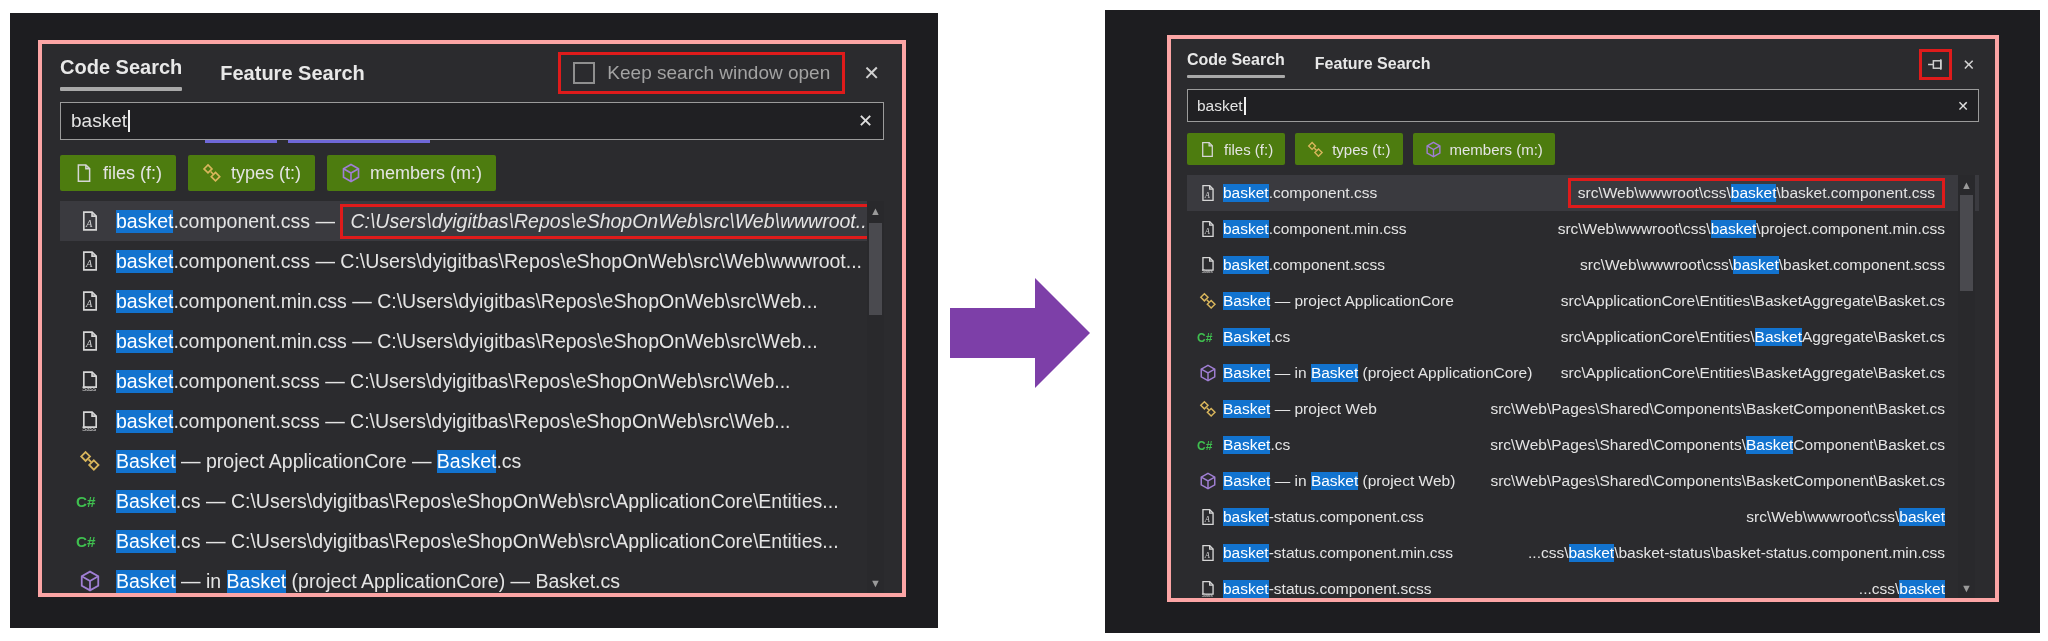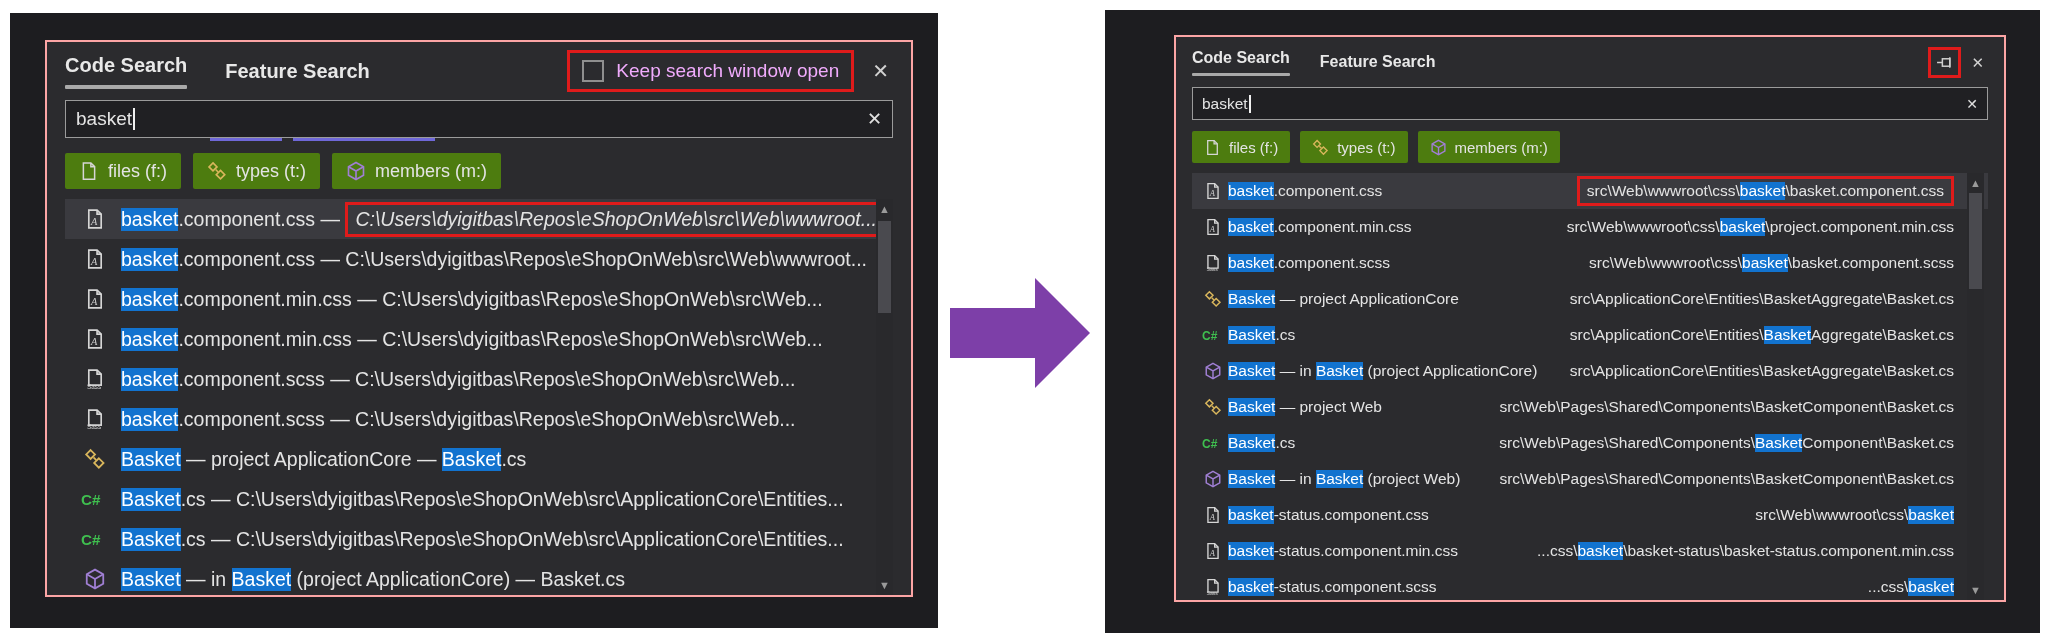--- a/index.html
+++ b/index.html
@@ -1,38 +1,38 @@
 <!DOCTYPE html>
 <html style="--hl: #1273cf; --red: #df1b1b; --progress: #6f68d8;"><head>
 <meta charset="utf-8">
 <style>
   html,body{margin:0;padding:0;background:#ffffff;}
   #stage{position:relative;width:2048px;height:641px;background:#ffffff;overflow:hidden;
          font-family:"Liberation Sans", sans-serif;color:#e4e4e4;}
   .outer{position:absolute;background:#1d1d20;}
   #left-outer{left:10px;top:13px;width:928px;height:615px;}
   #right-outer{left:1105px;top:10px;width:935px;height:623px;}
-  .window{position:absolute;background:#2b2b2e;border:2px solid #fca5a5;box-sizing:border-box;
-          display:flex;flex-direction:column;margin-left:7px;}
+  .window{position:absolute;background:#2b2b2e;border:4px solid #fca5a5;box-sizing:border-box;
+          display:flex;flex-direction:column;}
   #left-window{left:28px;top:27px;width:868px;height:557px;padding:0 18px;}
   #right-window{left:62px;top:25px;width:832px;height:567px;padding:0 16px;}
 
   
   .tabsrow{display:flex;align-items:center;flex:0 0 auto;}
   #left-window .tabsrow{height:58px;}
   #right-window .tabsrow{height:50px;}
   .tab{margin-right:38px;font-weight:bold;color:#e8e8e8;}
   #left-window .tab{font-size:20px;}
   #right-window .tab{font-size:16px;margin-right:30px;}
   .tab .ul{height:4px;background:#a9a9a9;margin-top:8px;border-radius:1px;}
   #right-window .tab .ul{height:3px;margin-top:6px;}
   .tabspacer{flex:1;}
   .keepwrap{border:3px solid var(--red);padding:7px 12px;display:flex;align-items:center;margin-right:14px;}
   .chk{width:22px;height:22px;border:2px solid #8f8f8f;box-sizing:border-box;margin-right:12px;background:transparent;}
-  .keeplabel{font-size:19px;color:#f0abfc;white-space:nowrap;}
+  .keeplabel{font-size:19px;color:#a3a3a3;white-space:nowrap;}
   .xbtn{color:#d2d2d2;font-size:20px;line-height:1;padding:2px 4px;}
   #right-window .xbtn{font-size:15px;}
   .pinwrap{border:3px solid var(--red);padding:4px 5px;display:flex;align-items:center;margin-right:6px;}
 
   
   .searchbox{flex:0 0 auto;border:1px solid #9b9b9b;background:#202023;display:flex;align-items:center;box-sizing:border-box;}
   #left-window .searchbox{height:38px;font-size:19px;padding:0 10px;}
   #right-window .searchbox{height:33px;font-size:15.5px;padding:0 9px;}
   .searchtext{white-space:pre;}
   .caret{display:inline-block;width:2px;background:#f0f0f0;margin-left:1px;}

